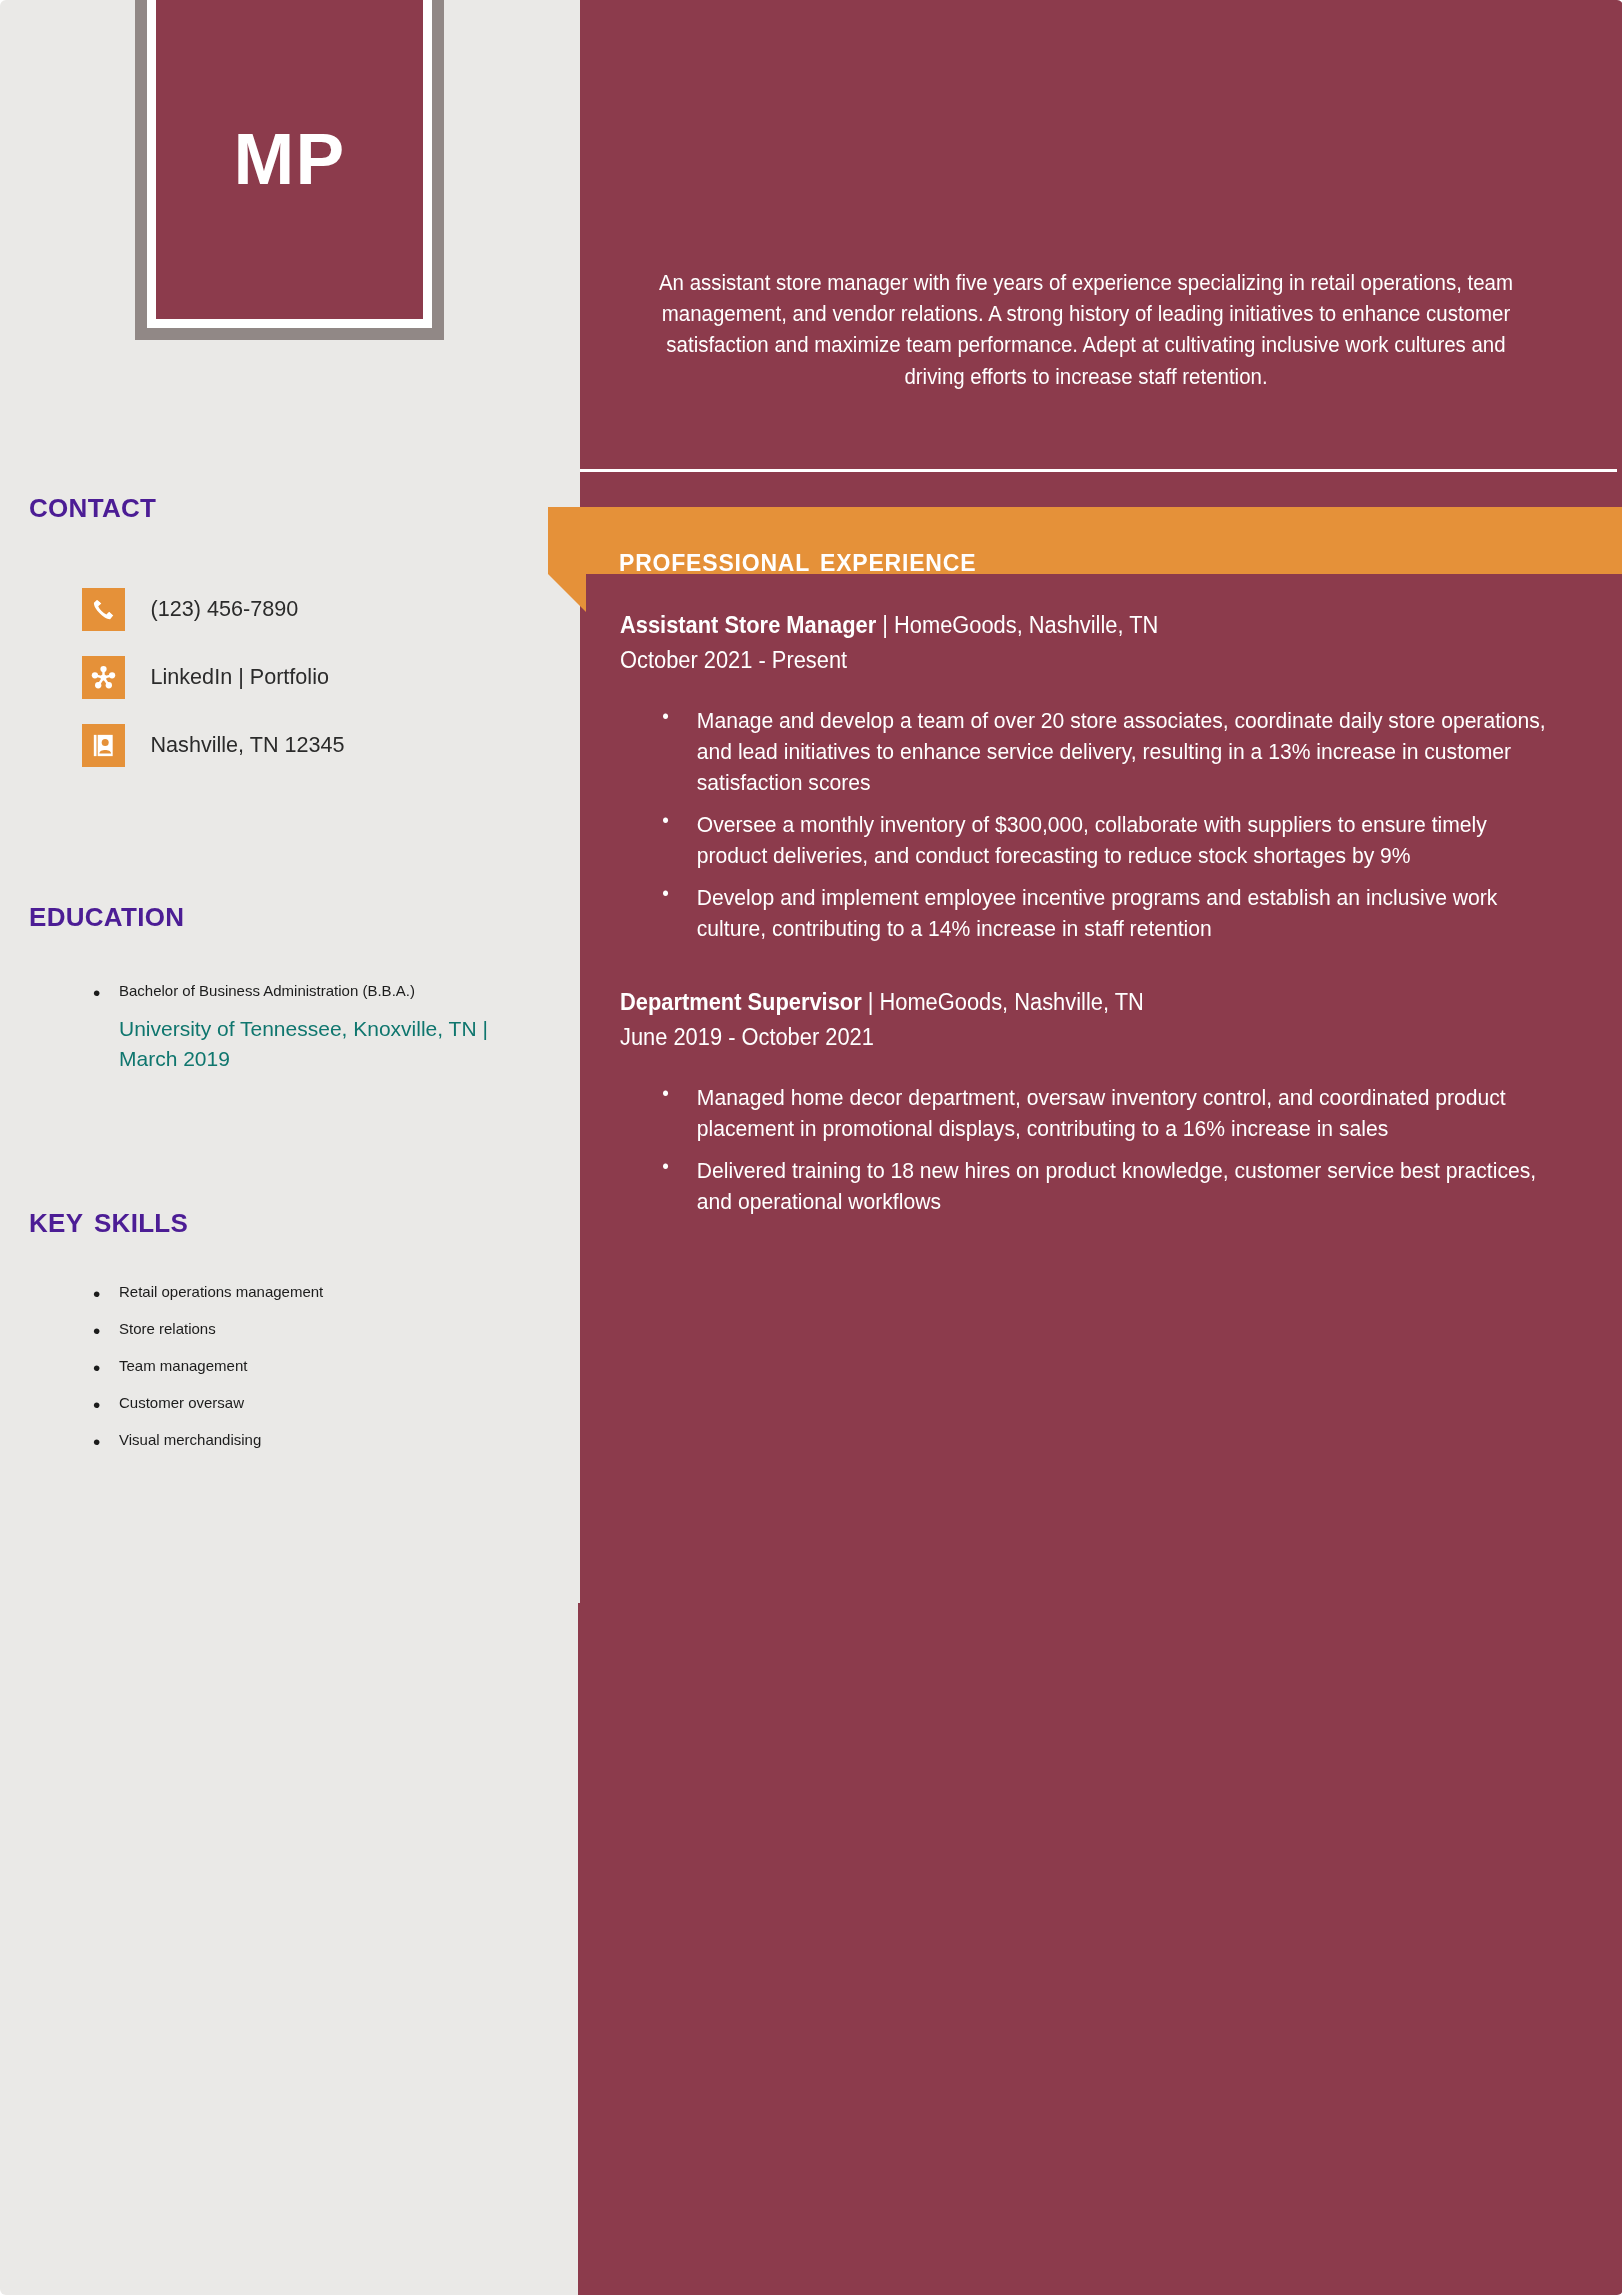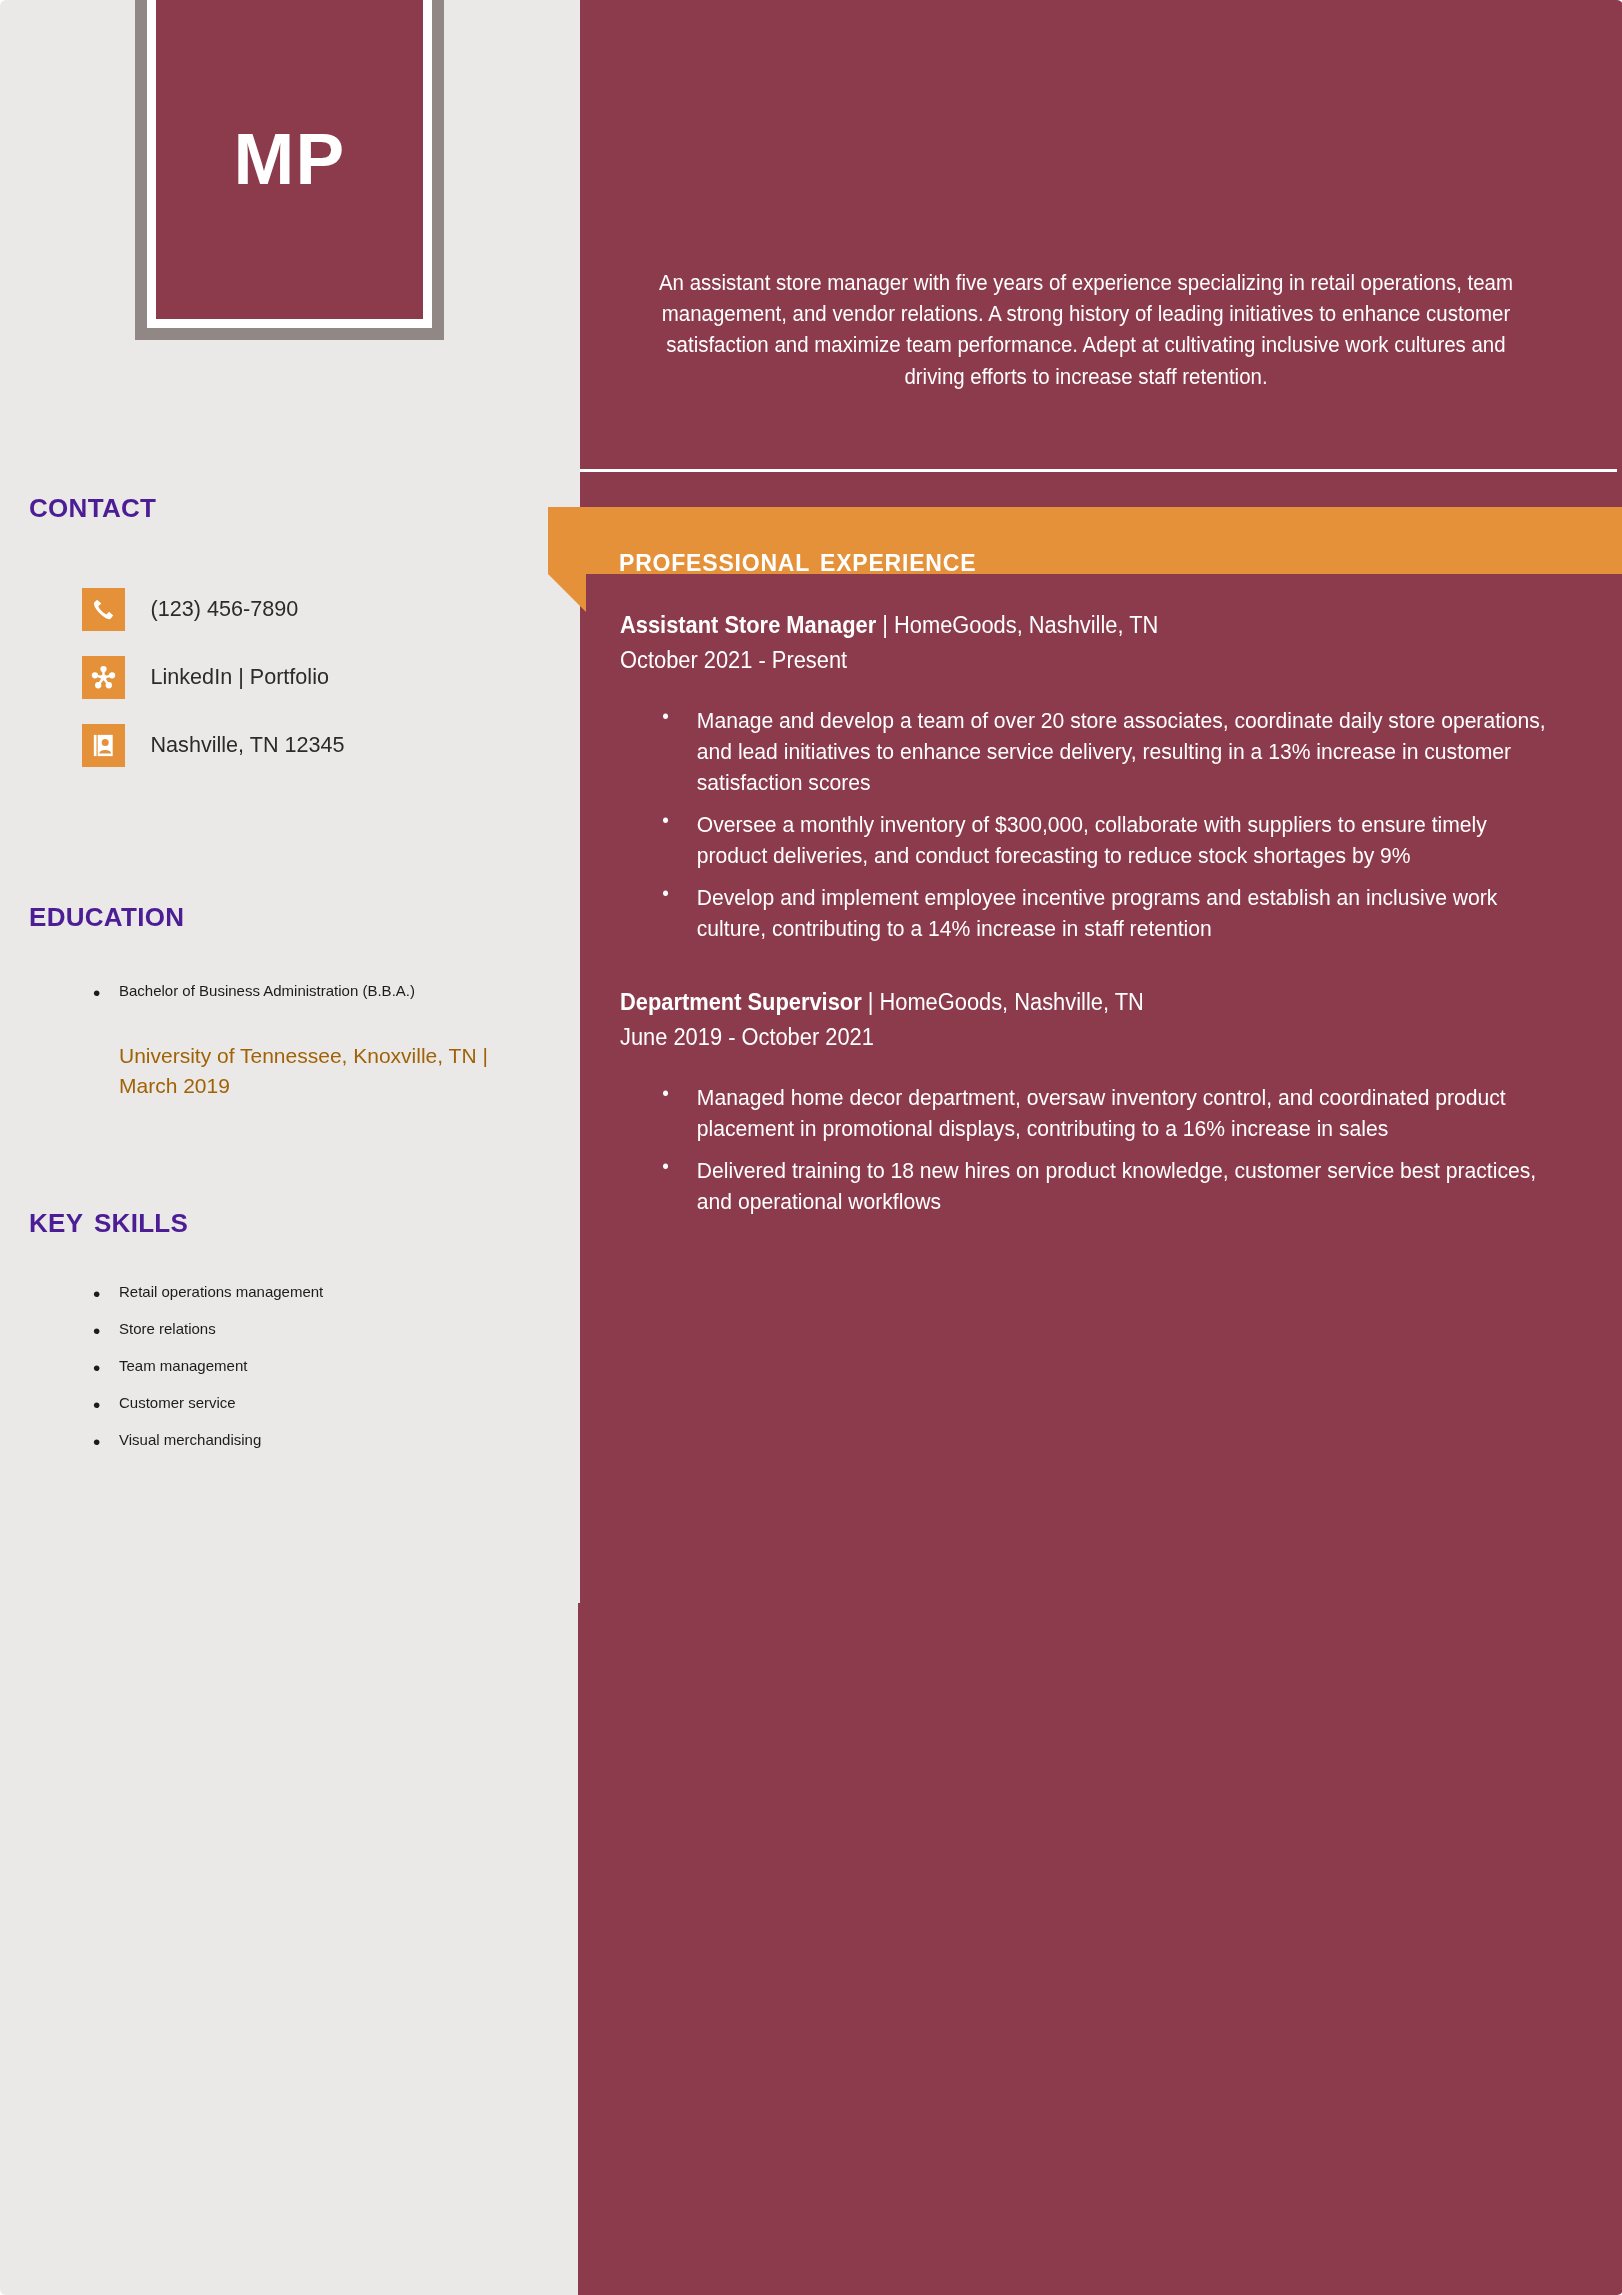--- a/index.html
+++ b/index.html
@@ -226,24 +226,24 @@
     content: "\2022";
     position: absolute;
     left: 22px;
     top: -2px;
     font-size: 21px;
     line-height: 1.42;
     color: #1c1c1c;
   }
   .side-sub {
     padding-left: 48px;
-    color: #a16207;
+    color: #0f766e;
     font-size: 21px;
     line-height: 1.42;
-    margin-top: 40px;
+    margin-top: 13px;
   }
   .skill-item { margin-bottom: 15.7px; }
 
   
   .exp-wrap {
     position: absolute;
     left: 620px;
     top: 608px;
     width: 980px;
   }
@@ -369,21 +369,21 @@
 
   <div class="side-block" id="edu-block">
     <div class="side-bullet">Bachelor of Business Administration (B.B.A.)</div>
     <div class="side-sub">University of Tennessee, Knoxville, TN | March 2019</div>
   </div>
 
   <div class="side-block" id="skills-block">
     <div class="side-bullet skill-item">Retail operations management</div>
     <div class="side-bullet skill-item">Store relations</div>
     <div class="side-bullet skill-item">Team management</div>
-    <div class="side-bullet skill-item">Customer service</div>
+    <div class="side-bullet skill-item">Customer oversaw</div>
     <div class="side-bullet skill-item">Visual merchandising</div>
   </div>
 
   <div class="exp-wrap">
 
     <div class="exp-job">
       <div class="exp-headline"><span class="exp-title">Assistant Store Manager</span><span class="exp-company"> | HomeGoods, Nashville, TN</span></div>
       <div class="exp-dates">October 2021 - Present</div>
       <div class="exp-bullets">
         <div class="exp-bullet">Manage and develop a team of over 20 store associates, coordinate daily store operations, and lead initiatives to enhance service delivery, resulting in a 13% increase in customer satisfaction scores</div>

